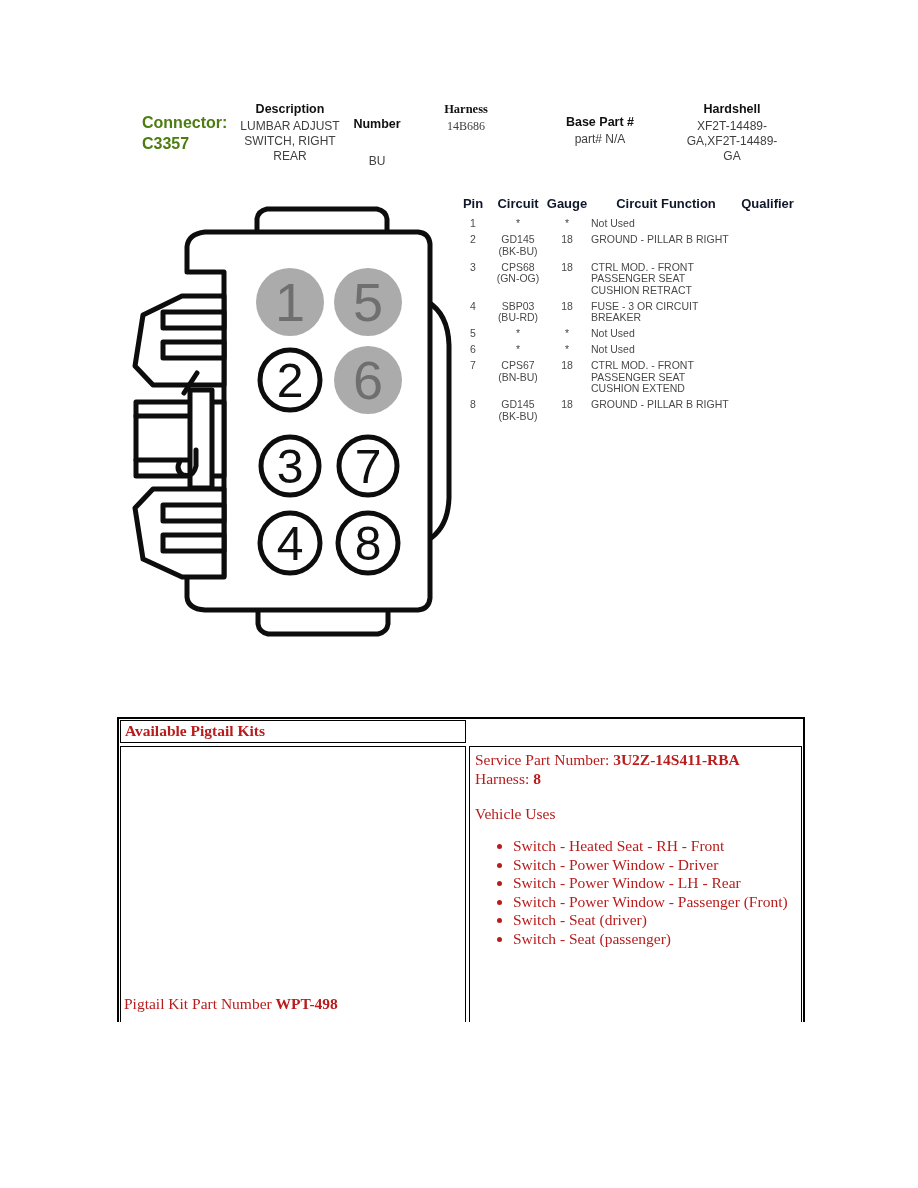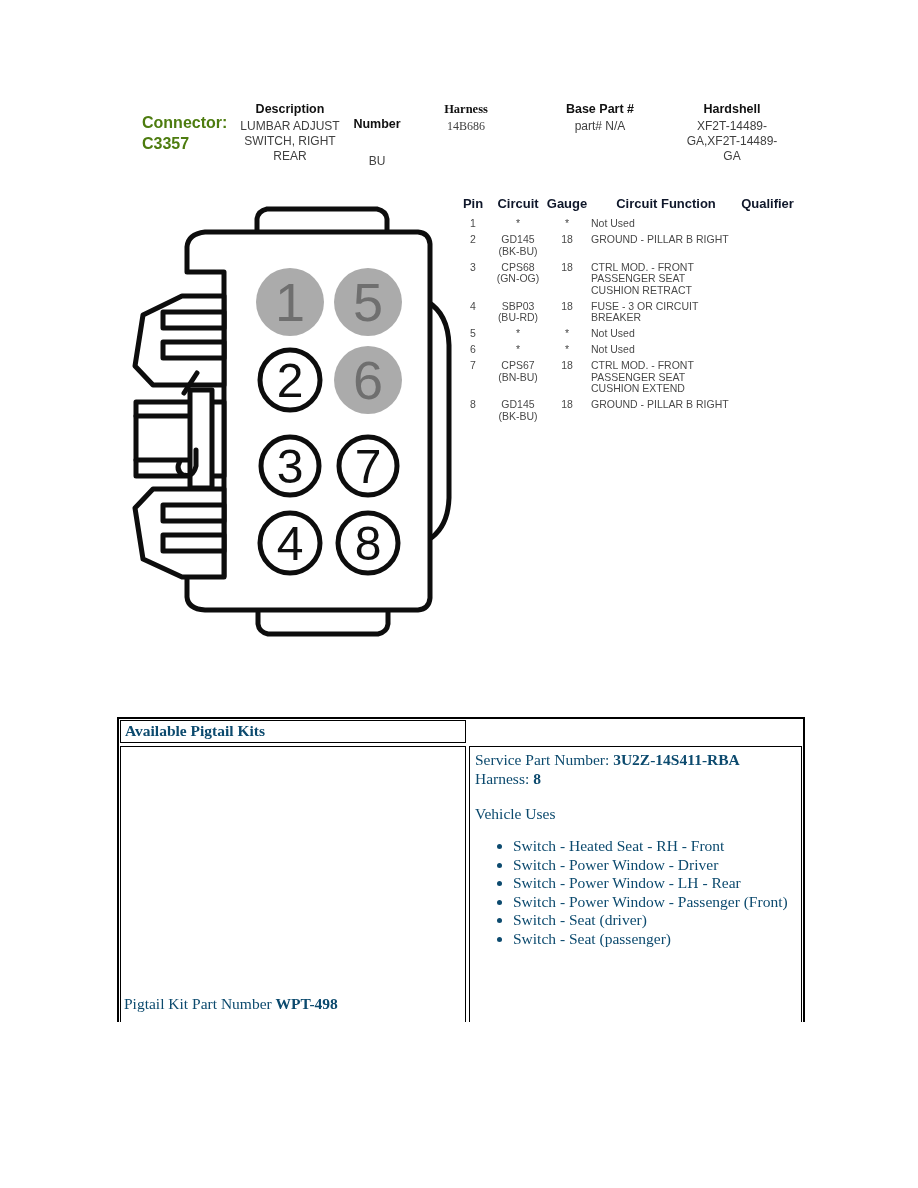--- a/index.html
+++ b/index.html
@@ -15,39 +15,39 @@
     font-size:16px; font-weight:bold; color:#4d7c0f; line-height:21px;
   }
   .hdr-col { position:absolute; text-align:center; }
   .hdr-col .lbl { font-size:12.5px; font-weight:bold; color:#111; line-height:15px; }
   .hdr-col .val { font-size:12px; color:#404040; line-height:15px; margin-top:2px;text-align:center; }
   .prewrap { white-space:pre-line; }
   .col-desc      { left:228px; top:102px; width:124px; }
   .col-color     { left:347px; top:117px; width:60px;  }
   .col-color .val{ margin-top:22px; }
   .col-harness   { left:421px; top:102px; width:90px;font-family:Liberation Serif, serif;  }
-  .col-basepart  { left:550px; top:102px; width:100px; }
+  .col-basepart  { left:550px; top:115px; width:100px; }
   .col-hardshell { left:671px; top:102px; width:122px; }
 
   
   .pin-table { position:absolute; left:453px; top:196px; width:345px; }
   .pt-grid { display:grid; grid-template-columns:40px 50px 48px 150px 53px; }
   .pin-table .head { font-size:13px; font-weight:bold; color:#0f172a; margin-bottom:7px; }
   .pin-table .head > div { text-align:center; }
   .pin-table .row { font-size:10.5px; color:#4a4a4a; line-height:11.5px; margin-bottom:4.5px; }
   .pin-table .row > div { text-align:center; }
   .pin-table .row .fn { text-align:left; }
 
   
   .diagram { position:absolute; left:125px; top:195px; width:340px; height:460px; }
 
   
   .pigtail-wrap { position:absolute; left:117px; top:717px; width:690px; height:305px; overflow:hidden; }
   .pt-outer { border:2px solid #000; width:688px; height:360px; padding:1px;
-              font-family:"Liberation Serif", serif; color:#0c4a6e; }
+              font-family:"Liberation Serif", serif; color:#b91c1c; }
   .pt-hdr-row { height:24px; margin-bottom:2px; }
   .pt-hdr-cell { width:346px; height:23px; border:1px solid #000; padding:1px 4px;
                  font-size:15.5px; font-weight:bold; }
   .pt-body-row { display:flex; gap:3px; height:330px; }
   .pt-cell-left { width:346px; height:330px; border:1px solid #000;
                   padding:248px 4px 0 3px; font-size:15.5px; }
   .pt-cell-right { width:333px; height:330px; border:1px solid #000;
                    padding:3px 4px 0 5px; font-size:15.5px; }
   .pt-line { line-height:19px; }
   .pt-line b { font-weight:bold; }

